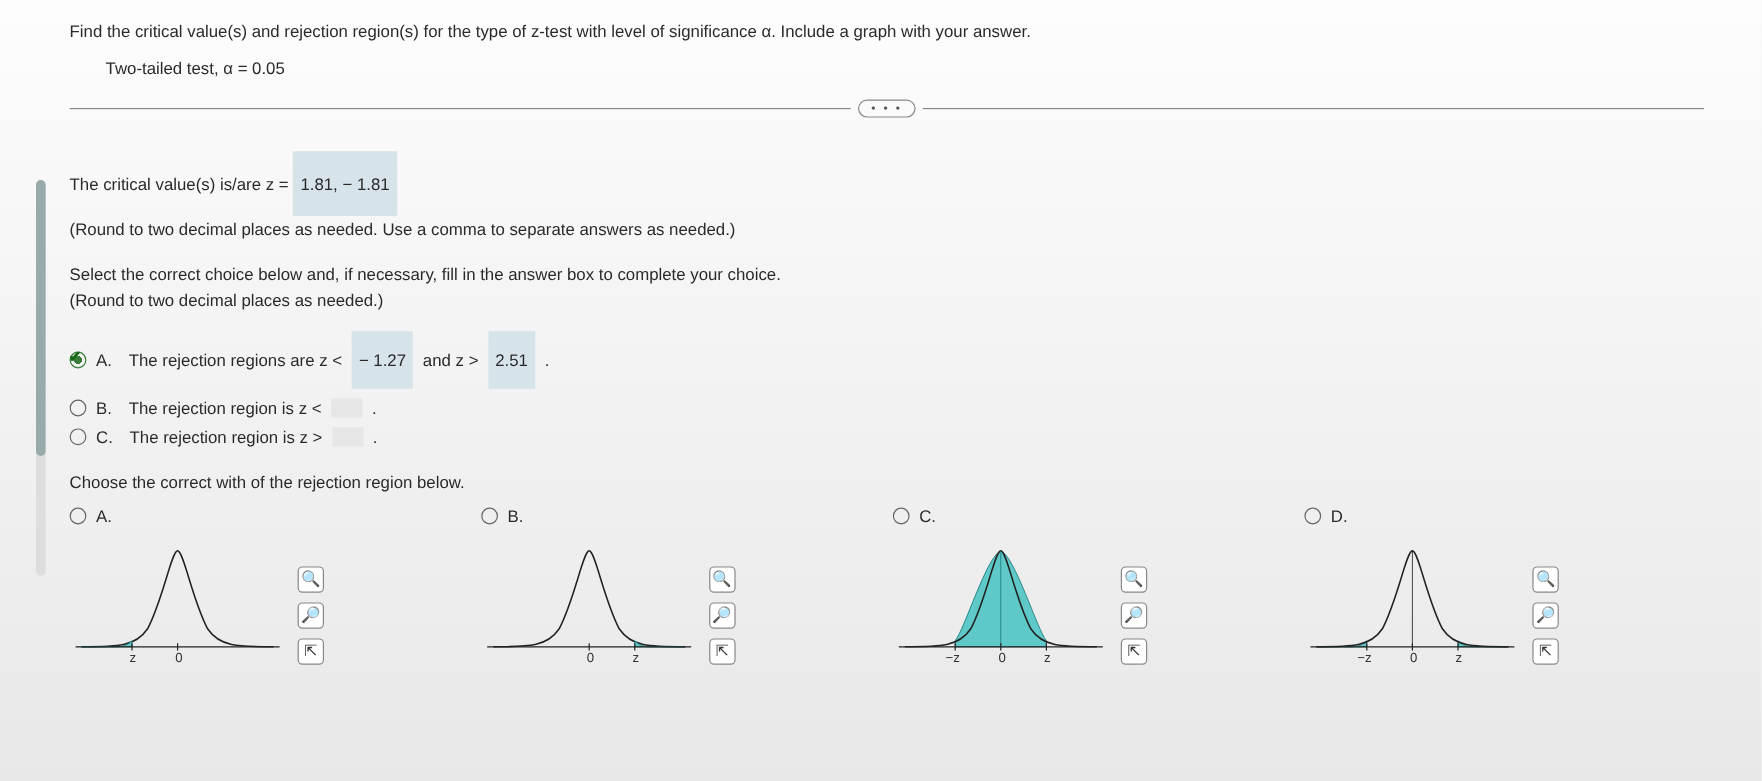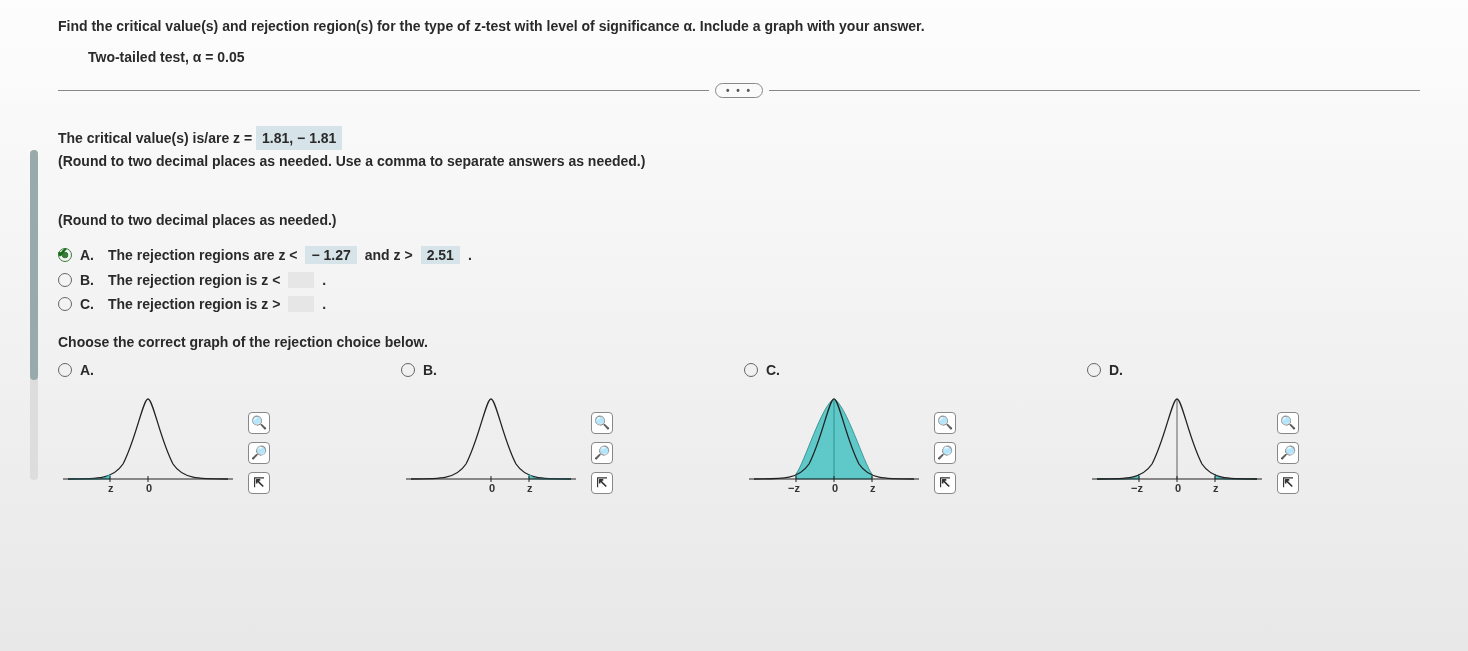--- a/index.html
+++ b/index.html
@@ -11,21 +11,20 @@
     width: 1468px;
     height: 651px;
     overflow: hidden;
     position: relative;
   }
   .container {
     padding: 16px 48px 16px 48px;
     position: relative;
     background: linear-gradient(180deg, #fdfdfd 0%, #f0f0f0 60%, #e8e8e8 100%);
     height: 100%;
-    font-weight: bold;
   }
   .back-arrow {
     position: absolute;
     left: 0px;
     top: 18px;
     font-size: 24px;
     color: #222;
     cursor: pointer;
   }
   .up-arrow {
@@ -42,21 +41,21 @@
     display:flex; align-items:center; margin: 8px 0 28px 0;
   }
   .divider-line { flex:1; border-top:1px solid #888; }
   .divider-pill {
     border:1px solid #888; border-radius: 10px; padding: 1px 10px;
     font-size: 10px; color:#555; margin: 0 6px; background:#fafafa;
     letter-spacing: 2px;
   }
   .answer-block { margin-bottom: 14px; line-height: 1.6; }
   .answer-input {
-    background: #d6e3e9; padding: 1px 6px; display:inline-block;
+    background: #d6e3e9; padding: 16px 6px; display:inline-block;
   }
   .blank-input {
     background: #e6e6e6; width: 26px; height: 16px; display:inline-block;
     vertical-align: middle;
   }
   .choice-row { margin: 8px 0 8px 0; display:flex; align-items:center; gap:8px; }
   .radio {
     width:14px; height:14px; border:1px solid #666; border-radius:50%;
     display:inline-flex; align-items:center; justify-content:center;
     flex-shrink:0;
@@ -120,21 +119,21 @@
       <div class="scroll-thumb"></div>
     </div>
 
     <div class="answer-block">
       <span>The critical value(s) is/are z =</span>
       <span class="answer-input">1.81, − 1.81</span><br>
       <span>(Round to two decimal places as needed. Use a comma to separate answers as needed.)</span>
     </div>
 
     <div class="answer-block">
-      <br>
+      <span>Select the correct choice below and, if necessary, fill in the answer box to complete your choice.</span><br>
       <span>(Round to two decimal places as needed.)</span>
     </div>
 
     <div class="choice-row">
       <span class="radio correct-mark"></span>
       <span class="choice-label">A.</span>
       <span>The rejection regions are z &lt;</span>
       <span class="answer-input">− 1.27</span>
       <span>and z &gt;</span>
       <span class="answer-input">2.51</span>
@@ -151,21 +150,21 @@
 
     <div class="choice-row">
       <span class="radio"></span>
       <span class="choice-label">C.</span>
       <span>The rejection region is z &gt;</span>
       <span class="blank-input"></span>
       <span>.</span>
     </div>
 
     <div class="graph-section">
-      <div>Choose the correct graph of the rejection choice below.</div>
+      <div>Choose the correct with of the rejection region below.</div>
       <div class="graph-row">
 
         <div class="graph-option">
           <div class="graph-header">
             <span class="radio"></span>
             <span>A.</span>
           </div>
           <div class="graph-body">
             <svg class="graph-svg" viewBox="0 0 180 110">
               <path d="M10 95 C 40 95, 55 95, 65 80 C 78 55, 85 15, 90 15 C 95 15, 102 55, 115 80 C 125 95, 140 95, 170 95" fill="none" stroke="#222" stroke-width="1.3"></path>

